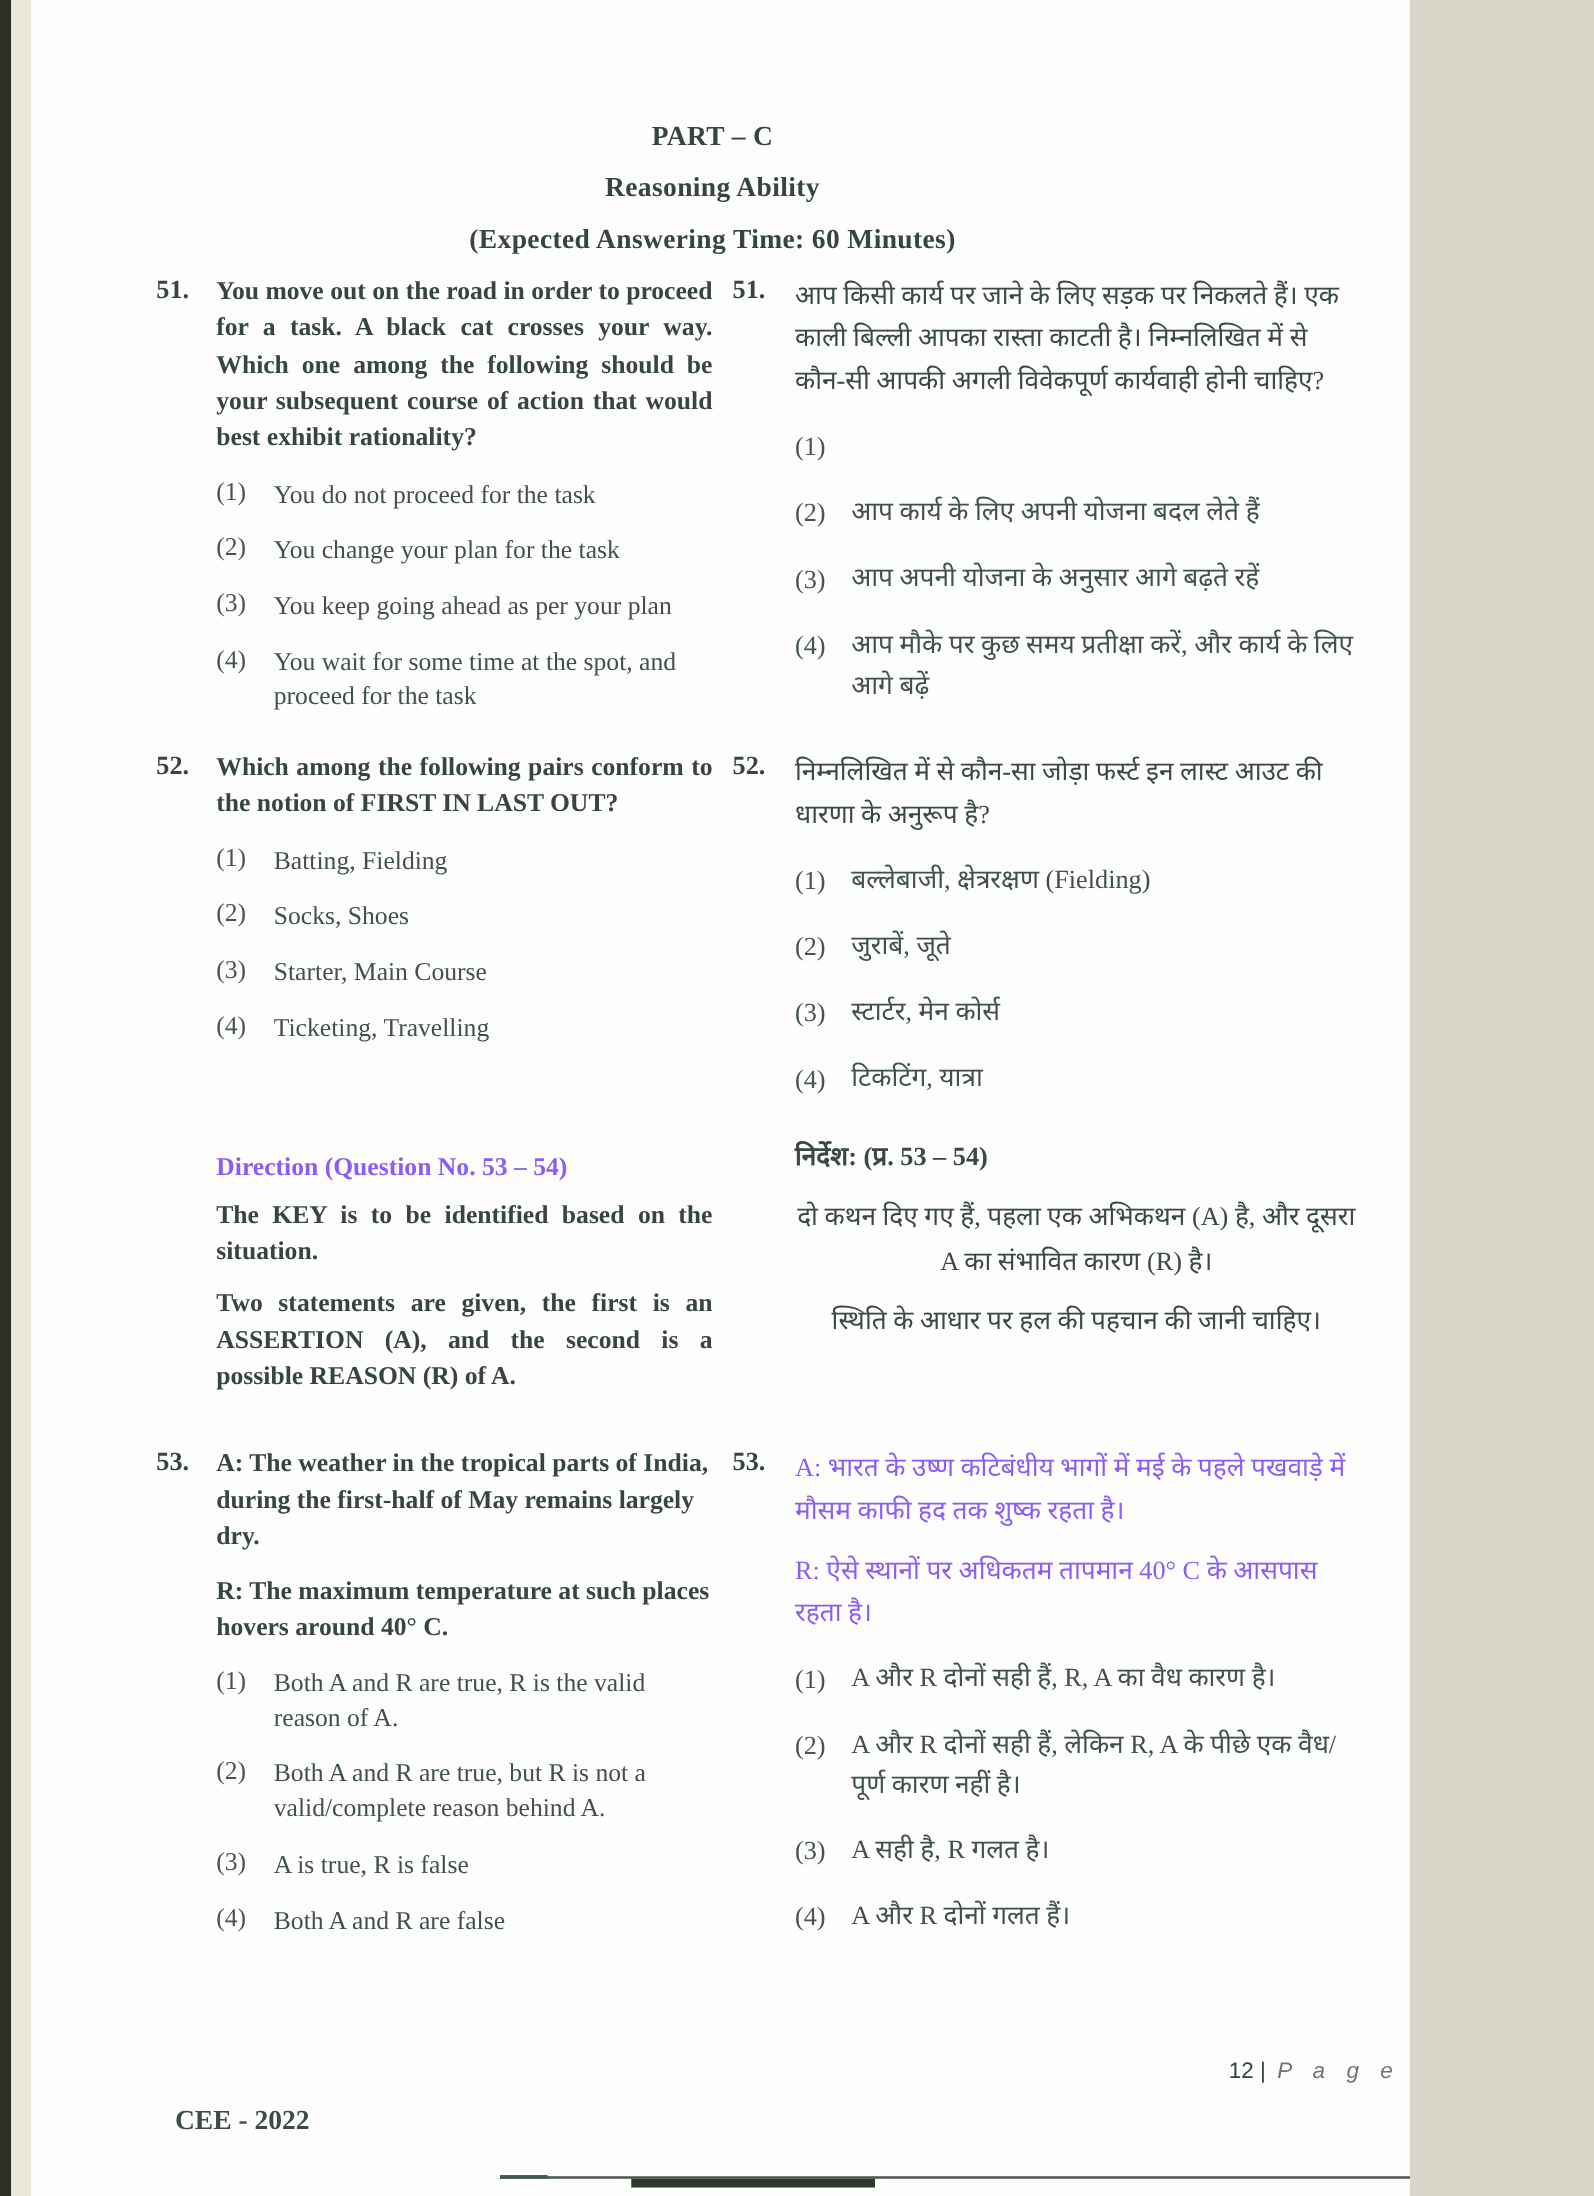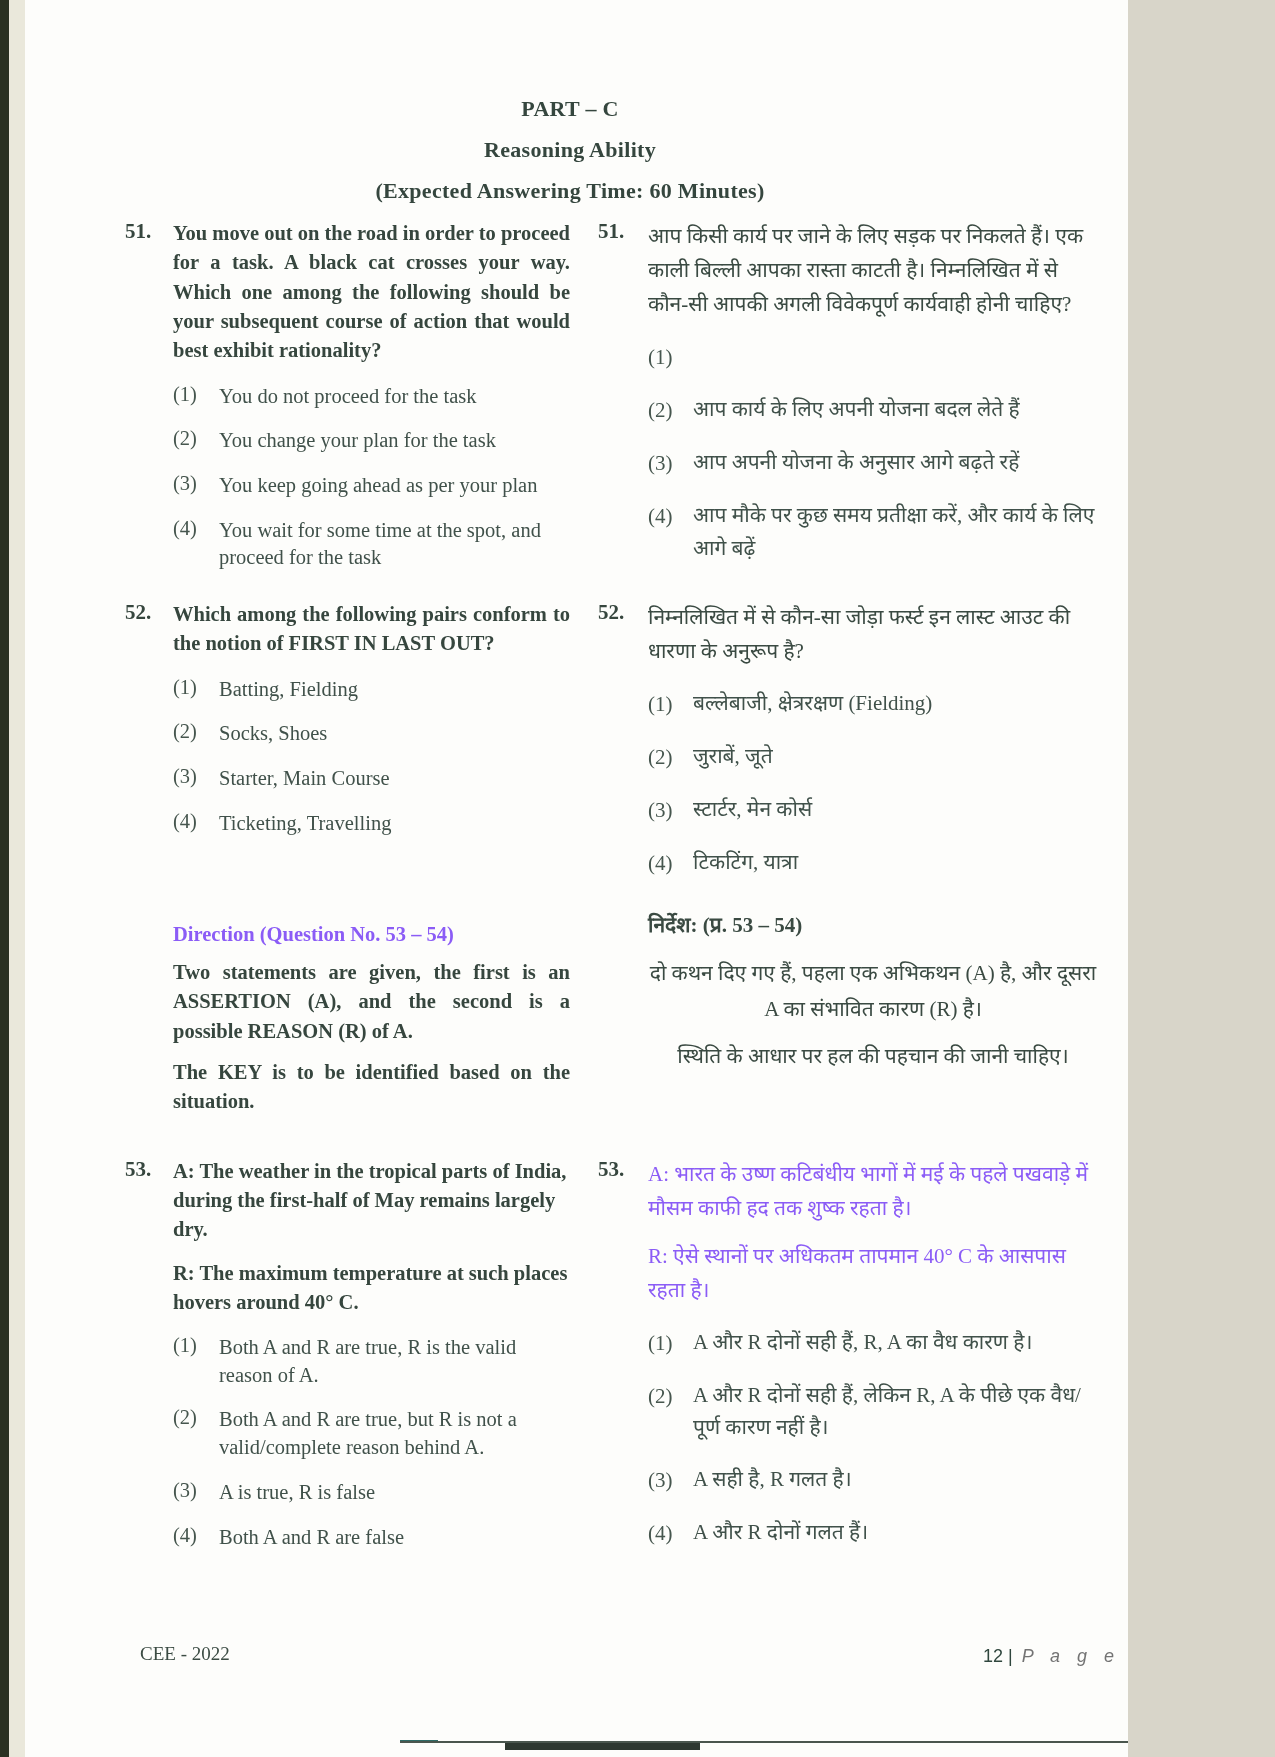--- a/index.html
+++ b/index.html
@@ -18,21 +18,21 @@
   .art-line  { position:absolute; top:1741px; left:400px; width:875px; height:2px; background:#4a564e; }
   .art-thick { position:absolute; top:1743px; left:505px; width:195px; height:7px; background:#2e3831; }
   .art-teal  { position:absolute; top:1740px; left:400px; width:38px; height:3px; background:#2f6b66; }
 
   
   .head { padding-top:96px; margin-left:120px; width:900px; text-align:center; }
   .head .line { font-size:22px; font-weight:bold; color:#35463e; margin-bottom:15px; letter-spacing:0.3px; }
 
   
   .cols { margin-left:125px; width:965px; margin-top:12px; }
-  .qrow { display:grid; grid-template-columns:445px 500px; column-gap:28px; margin-bottom:28px; }
+  .qrow { display:grid; grid-template-columns:445px 500px; column-gap:16px; margin-bottom:28px; }
 
   .qcell { display:grid; grid-template-columns:48px 1fr; align-items:start; }
   .qcell.hi-cell { grid-template-columns:50px 1fr; }
 
   .qnum { font-weight:bold; font-size:21px; color:#36463e; }
 
   .en-body { font-size:20.5px; }
   .qtext-en { margin:0; font-weight:bold; line-height:1.43; text-align:justify; color:#36463e; }
   .stmt-en  { margin:0 0 14px 0; font-weight:bold; line-height:1.43; color:#36463e; }
 
@@ -45,21 +45,21 @@
   .onum { color:#46564e; }
   .otext { line-height:1.35; }
   .hi-body .otext { line-height:1.55; }
 
   .dir-head-en { margin:15px 0 12px 0; font-weight:bold; font-size:20.5px; color:#8b5cf6; }
   .dir-para-en { margin:0 0 12px 0; font-weight:bold; font-size:20.5px; line-height:1.43; text-align:justify; color:#36463e; }
   .dir-head-hi { margin:0 0 14px 0; font-weight:bold; font-size:21px; color:#3a4a42; }
   .dir-para-hi { margin:12px 0 12px 0; font-size:21px; line-height:1.7; color:#3a4a42;text-align:center; }
 
   
-  .footer-exam { position:absolute; left:140px; top:1643px; font-size:19px; color:#3c4c44; }
+  .footer-exam { position:absolute; left:140px; top:1683px; font-size:22px; color:#3c4c44;font-weight:bold; }
   .footer-page { position:absolute; left:983px; top:1646px; font-family:"Liberation Sans", sans-serif; font-size:18px; color:#2f463d; }
   .footer-page .word { color:#737373; letter-spacing:6px; margin-left:4px;font-style:italic; }
 </style>
 </head>
 <body>
 
 <div class="page">
   <div class="edge-dark"></div>
   <div class="edge-cream"></div>
 
@@ -162,22 +162,22 @@
           </div>
         </div>
       </div>
     </section>
 
     <section class="qrow">
       <div class="qcell en-cell">
         <div class="qnum"></div>
         <div class="en-body">
           <p class="dir-head-en">Direction (Question No. 53 – 54)</p>
+          <p class="dir-para-en">The KEY is to be identified based on the situation.</p>
           <p class="dir-para-en">Two statements are given, the first is an ASSERTION (A), and the second is a possible REASON (R) of A.</p>
-          <p class="dir-para-en">The KEY is to be identified based on the situation.</p>
         </div>
       </div>
       <div class="qcell hi-cell">
         <div class="qnum"></div>
         <div class="hi-body">
           <p class="dir-head-hi">निर्देश: (प्र. 53 – 54)</p>
           <p class="dir-para-hi">दो कथन दिए गए हैं, पहला एक अभिकथन (A) है, और दूसरा A का संभावित कारण (R) है।</p>
           <p class="dir-para-hi">स्थिति के आधार पर हल की पहचान की जानी चाहिए।</p>
         </div>
       </div>

